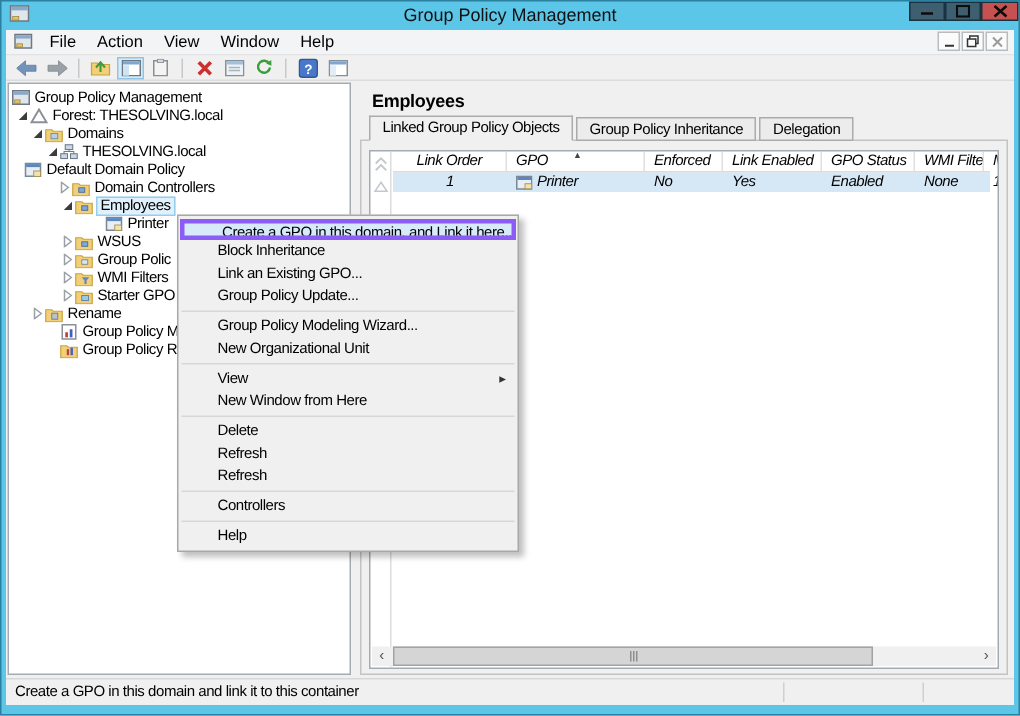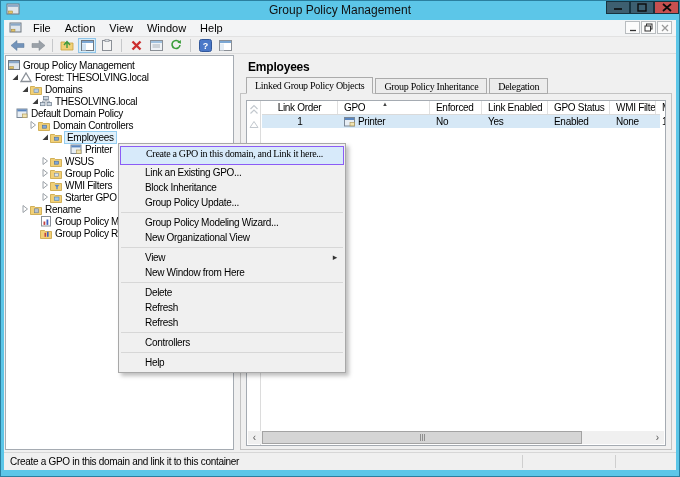--- a/index.html
+++ b/index.html
@@ -40,29 +40,29 @@
   .tree-pane { left:5px; top:55px; width:229px; height:395px; background:#fff; border:1px solid #a5abb2;
                overflow:hidden; padding-top:3px; }
   .trow { height:12px; display:flex; align-items:center; white-space:nowrap; }
   .texp { width:10px; display:flex; justify-content:center; flex:none; }
   .ticon { width:13px; display:flex; flex:none; }
   .tlabel { margin-left:2px; letter-spacing:-0.3px; }
   .tsel { background:#e0f1fc; border:1px solid #94cdf0; padding:0 2px; margin-left:1px; }
 
   
   .rp-title { left:248px; top:60px; font-size:12px; font-weight:bold; letter-spacing:-0.2px; }
-  .tabs { left:246px; top:77px; display:flex; align-items:flex-end; z-index:5;font-family:Liberation Serif, serif; }
+  .tabs { left:246px; top:77px; display:flex; align-items:flex-end; z-index:5; }
   .tab { border:1px solid #ababab; background:#ececec; padding:0 8px; line-height:15px; height:16px;
          letter-spacing:-0.3px; margin-right:2px; }
   .tab-active { background:#f0f0f0; height:17px; line-height:16px; border-bottom:1px solid #f0f0f0; }
   .tab-page { left:240px; top:93px; width:432px; height:357px; background:#f0f0f0; border:1px solid #c3c3c3; }
   .listbox { left:246px; top:100px; width:420px; height:346px; background:#fff; border:1px solid #a5abb2; overflow:hidden; }
   .mv-strip { position:absolute; left:0; top:0; width:14px; height:100%; border-right:1px solid #dcdcdc; }
   .mv-btn { width:12px; height:13px; margin:2px 0 0 1px; display:flex; align-items:center; justify-content:center; }
-  .gtable { position:absolute; left:15px; top:0; right:5px; }
+  .gtable { position:absolute; left:15px; top:0; right:5px;font-style:italic; }
   .ghead { display:flex; height:14px; border-bottom:1px solid #dadada; position:relative; }
   .gth { border-right:1px solid #e0e0e0; padding:0 6px; line-height:14px; letter-spacing:-0.3px;
          white-space:nowrap; overflow:hidden; flex:none; }
   .grow { display:flex; height:13px; background:#d6e8f6; align-items:center; }
   .gtd { padding:0 6px; line-height:13px; letter-spacing:-0.3px; white-space:nowrap; overflow:hidden;
          flex:none; display:flex; align-items:center; gap:3px; }
   .c0 { width:76px; text-align:center; justify-content:center; }
   .c1 { width:92px; }
   .c2 { width:52px; }
   .c3 { width:66px; }
@@ -77,21 +77,21 @@
               justify-content:center; color:#555; font-size:10px; line-height:13px; }
   .sb-thumb { position:absolute; left:14px; top:0; width:320px; height:13px; background:#d5d5d5;
               border:1px solid #a3a3a3; display:flex; align-items:center; justify-content:center; gap:1px; }
   .grip { width:1px; height:7px; background:#8f8f8f; }
 
   
   .ctx { left:118px; top:143px; width:228px; background:#f0f0f0; border:1px solid #a8a8a8;
          box-shadow:3px 3px 4px rgba(0,0,0,0.25); z-index:100; padding:2px 1px; }
   .ctx-item { height:15px; line-height:15px; padding-left:25px; letter-spacing:-0.3px; white-space:nowrap;
               overflow:hidden; position:relative; }
-  .ctx-hl { background:#d7eafa; border:1px solid #8b5cf6; line-height:13px; height:19px;font-family:Liberation Serif, serif; }
+  .ctx-hl { background:#d7eafa; border:3px solid #8b5cf6; line-height:13px; height:14px; }
   .ctx-sep { height:1px; background:#d7d7d7; margin:2px 1px; }
   .ctx-sub { position:absolute; right:7px; top:0; font-size:9px; color:#333; }
 
   
   .statusbar { left:4px; top:452px; width:672px; height:18px; background:#f0f0f0; border-top:1px solid #d7d7d7; }
   .status-text { position:absolute; left:6px; top:0; line-height:17px; letter-spacing:-0.3px; }
   .st-div { position:absolute; top:2px; width:1px; height:13px; background:#cfcfcf; }
 </style>
 </head>
 <body>
@@ -288,21 +288,21 @@
     <span class="ticon">
         <svg width="12" height="11">
           <rect x="1" y="1" width="10" height="8.5" fill="#e8eef4" stroke="#7a8796"></rect>
           <rect x="1.4" y="1.4" width="9.2" height="2" fill="#5b87c0"></rect>
           <rect x="6.5" y="6" width="4.5" height="3.6" fill="#f0e3b2" stroke="#a8914e" stroke-width="0.6"></rect>
         </svg>
       </span>
     <span class="tlabel">Default Domain Policy</span>
   </div>
 
-  <div class="trow" style="padding-left:22px">
+  <div class="trow" style="padding-left:32px">
     <span class="texp">
         <svg width="8" height="8">
           <polygon points="2,0.5 6.5,4 2,7.5" fill="#fff" stroke="#9aa0a6"></polygon>
         </svg>
       </span>
     <span class="ticon">
         <svg width="12" height="11">
           <path d="M0.5 2.5 h4 l1 1 h6 v7 h-11z" fill="#f2d077" stroke="#c8a23e" stroke-width="0.8"></path>
           <rect x="4.5" y="5.2" width="4" height="3" fill="#7fa8d8" stroke="#4a6a9a" stroke-width="0.6"></rect>
         </svg>
@@ -494,26 +494,26 @@
       <span class="grip"></span>
         <span class="grip"></span>
         <span class="grip"></span>
     </span>
     <span class="sb-arrow" style="right:0">›</span>
   </div>
 </div>
 
 <div class="abs ctx">
   <div class="ctx-item ctx-hl">Create a GPO in this domain, and Link it here...</div>
+  <div class="ctx-item">Block Inheritance</div>
   <div class="ctx-item">Link an Existing GPO...</div>
-  <div class="ctx-item">Block Inheritance</div>
   <div class="ctx-item">Group Policy Update...</div>
   <div class="ctx-sep"></div>
   <div class="ctx-item">Group Policy Modeling Wizard...</div>
-  <div class="ctx-item">New Organizational View</div>
+  <div class="ctx-item">New Organizational Unit</div>
   <div class="ctx-sep"></div>
   <div class="ctx-item">
     <span>View</span>
     <span class="ctx-sub">▸</span>
   </div>
   <div class="ctx-item">New Window from Here</div>
   <div class="ctx-sep"></div>
   <div class="ctx-item">Delete</div>
   <div class="ctx-item">Refresh</div>
   <div class="ctx-item">Refresh</div>

